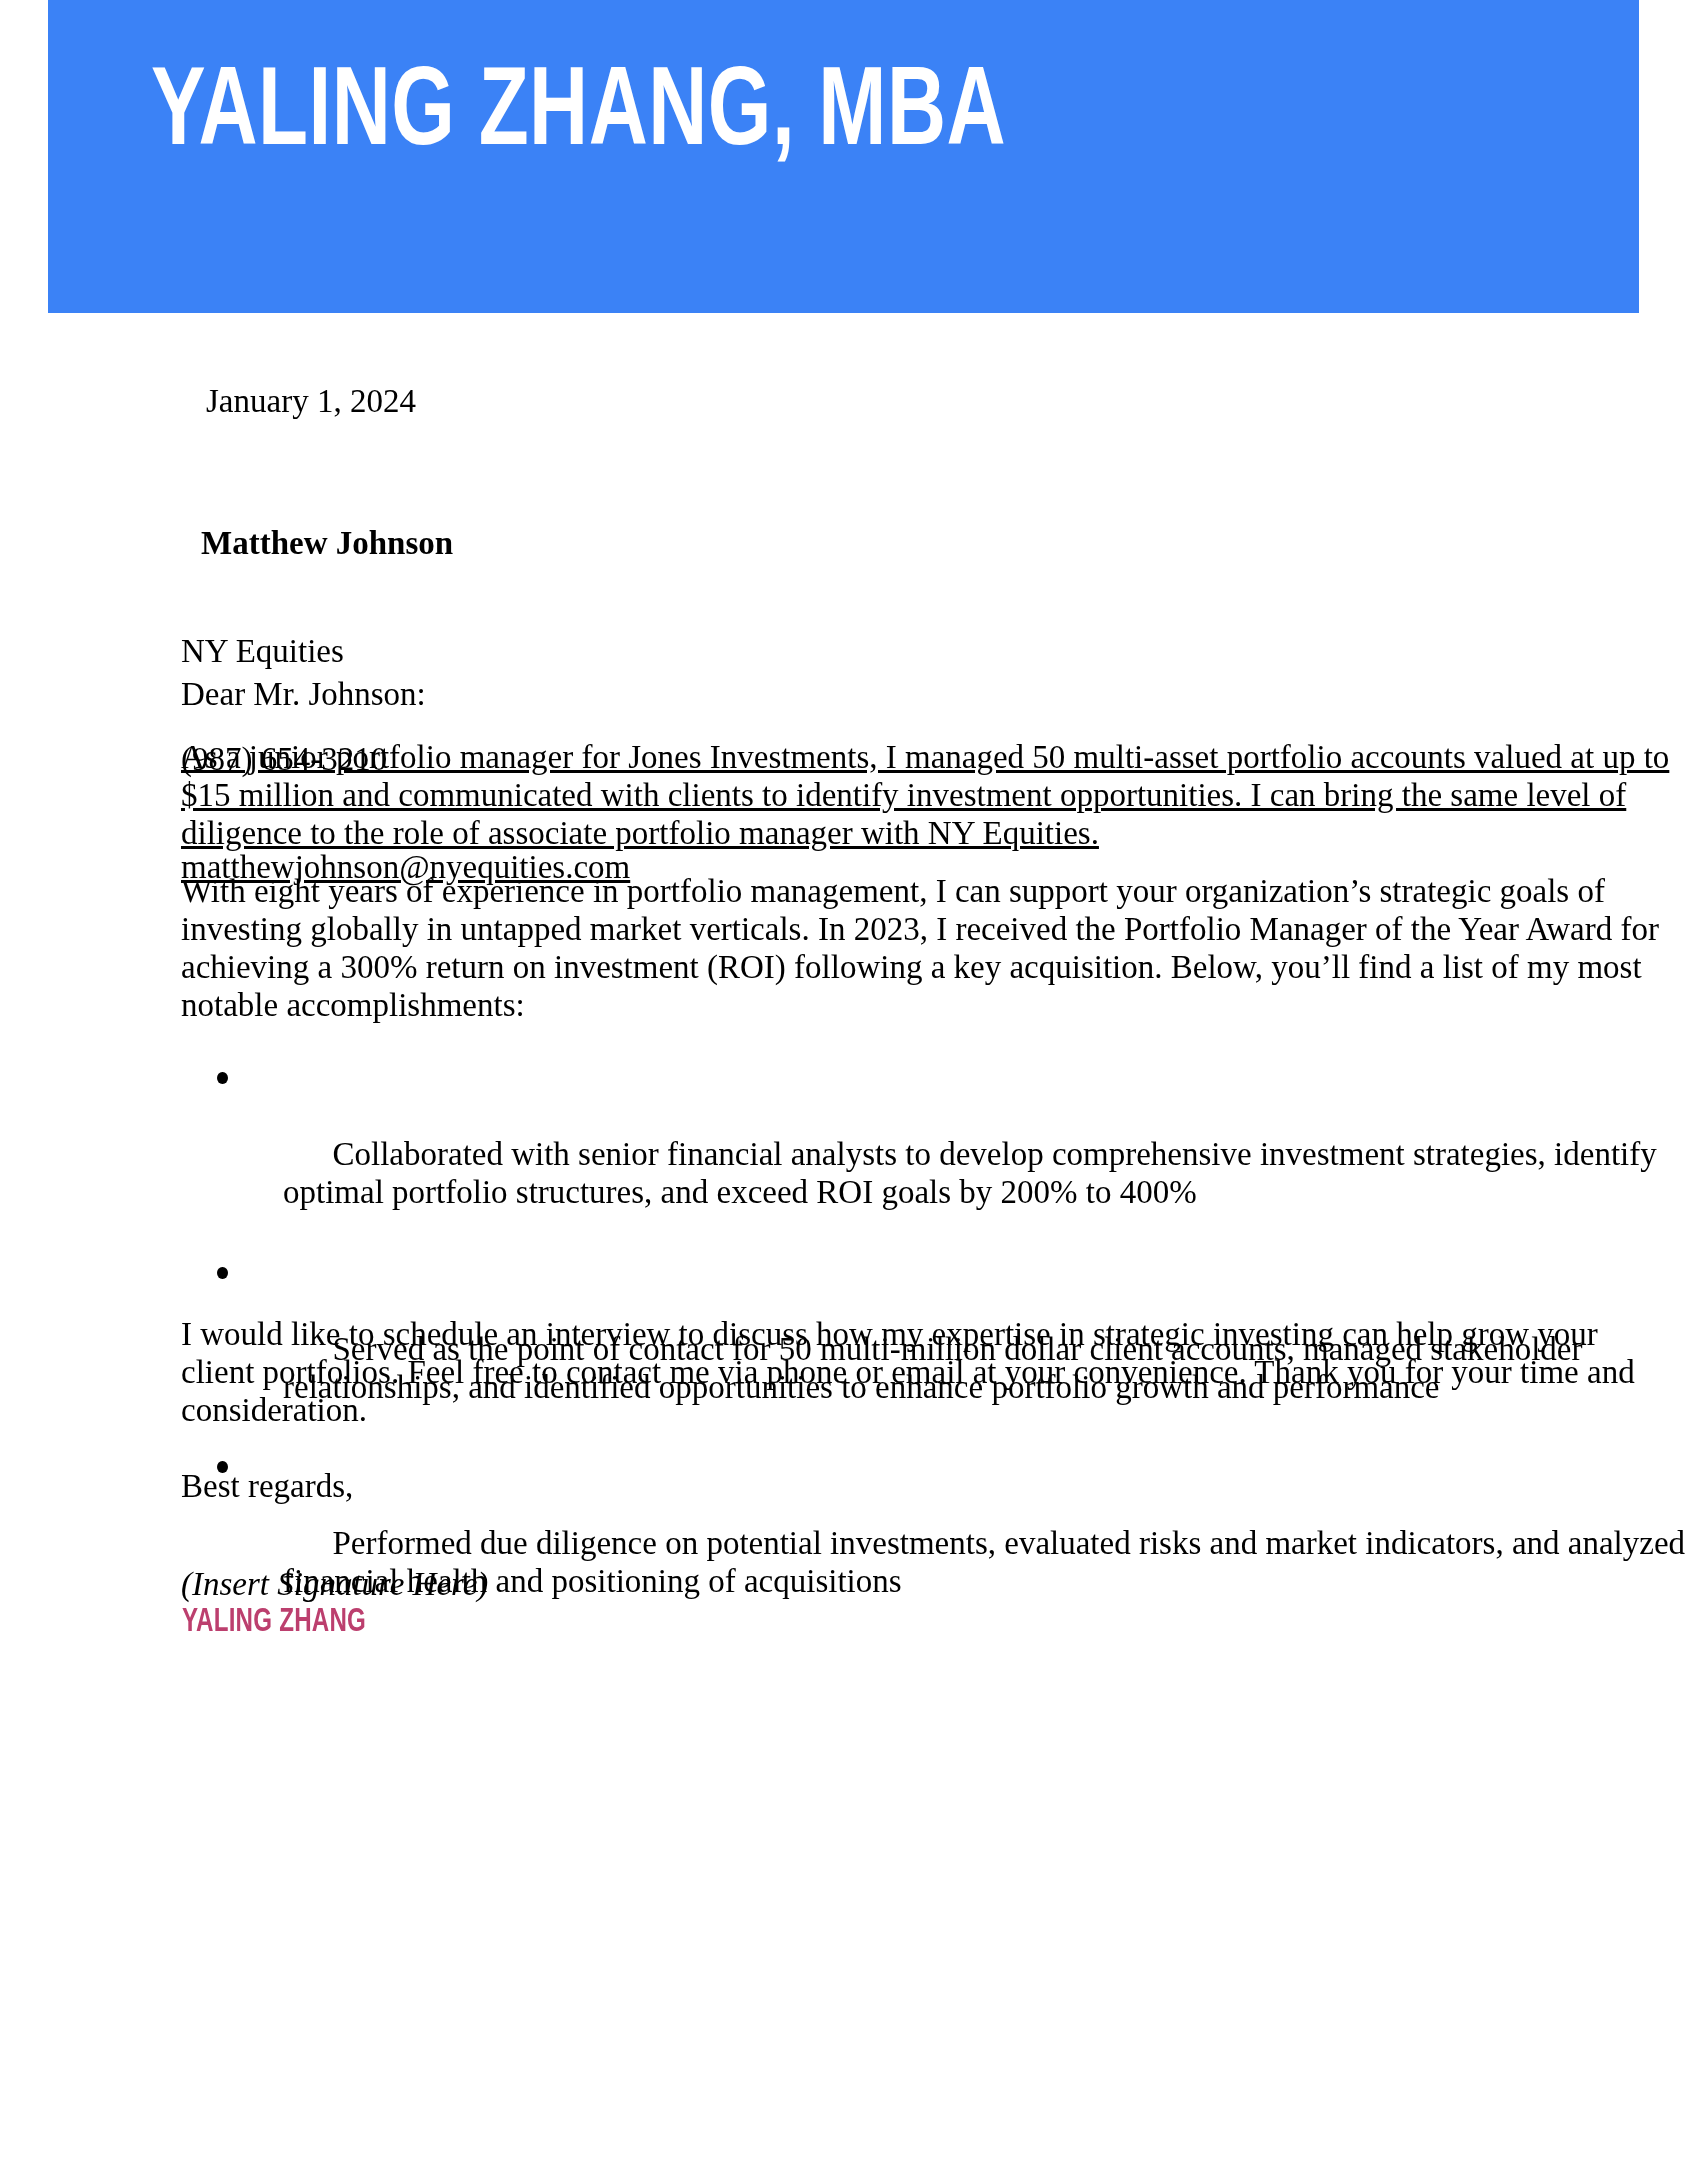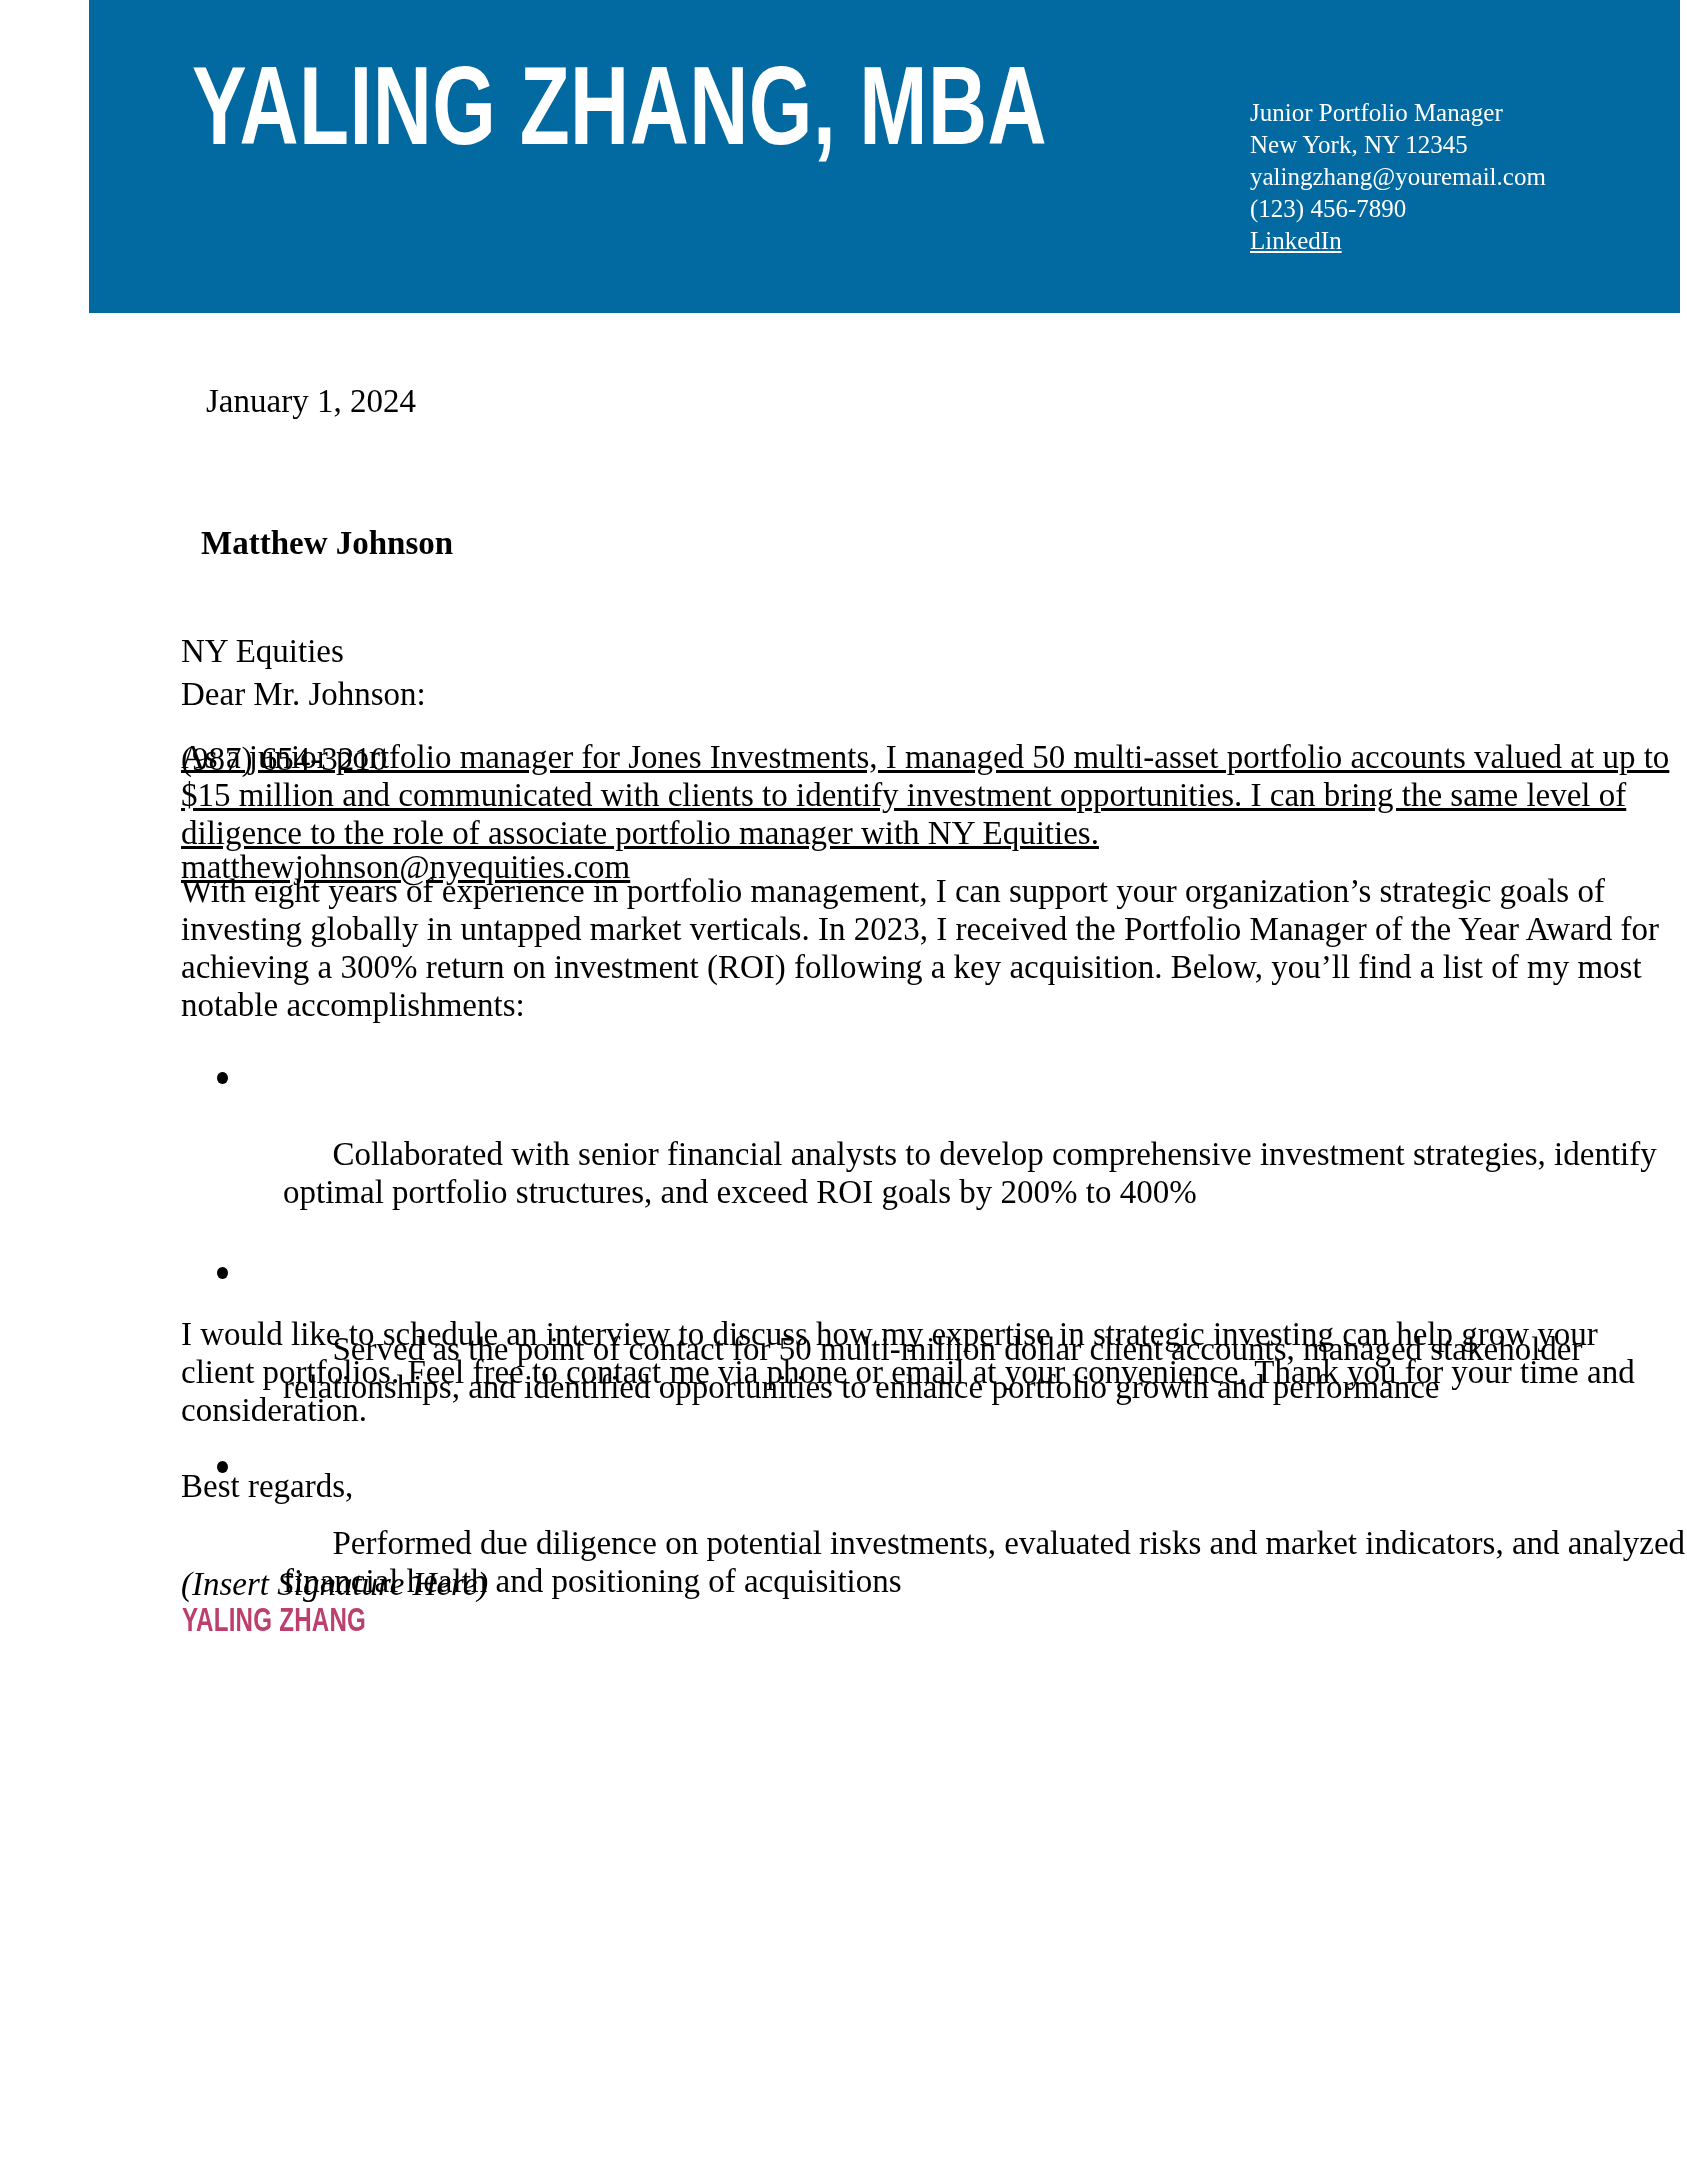--- a/index.html
+++ b/index.html
@@ -13,22 +13,21 @@
   .page {
     position: absolute; left: 0; top: 0;
     width: 1687px; height: 2183px;
     background: #ffffff; overflow: hidden;
   }
 
   
   .band {
     position: absolute; left: 48px; top: 0;
     width: 1591px; height: 313px;
-    background: #0369a1;
-    margin-left: 41px;
+    background: #3b82f6;
   }
   .band-name {
     position: absolute; left: 103px; top: 50px;
     font-family: "Liberation Sans", sans-serif;
     font-weight: bold;
     font-size: 112px; line-height: 112px;
     color: #ffffff;
     white-space: nowrap;
     transform: scaleX(0.73);
     transform-origin: left top;
@@ -90,27 +89,20 @@
   }
 </style>
 </head>
 <body>
 
 <div class="page">
 
   <div class="band">
     <div class="band-name">YALING ZHANG, MBA</div>
 
-    <div class="band-contact">
-      <div>Junior Portfolio Manager</div>
-      <div>New York, NY 12345</div>
-      <div>yalingzhang@youremail.com</div>
-      <div>(123) 456-7890</div>
-      <div class="linkedin">LinkedIn</div>
-    </div>
   </div>
 
   <div class="blk date">January 1, 2024</div>
 
   <div class="blk recipient">
     <div class="bold">Matthew Johnson</div>
     <div>NY Equities</div>
     <div>(987) 654-3210</div>
     <div class="email">matthewjohnson@nyequities.com</div>
   </div>

